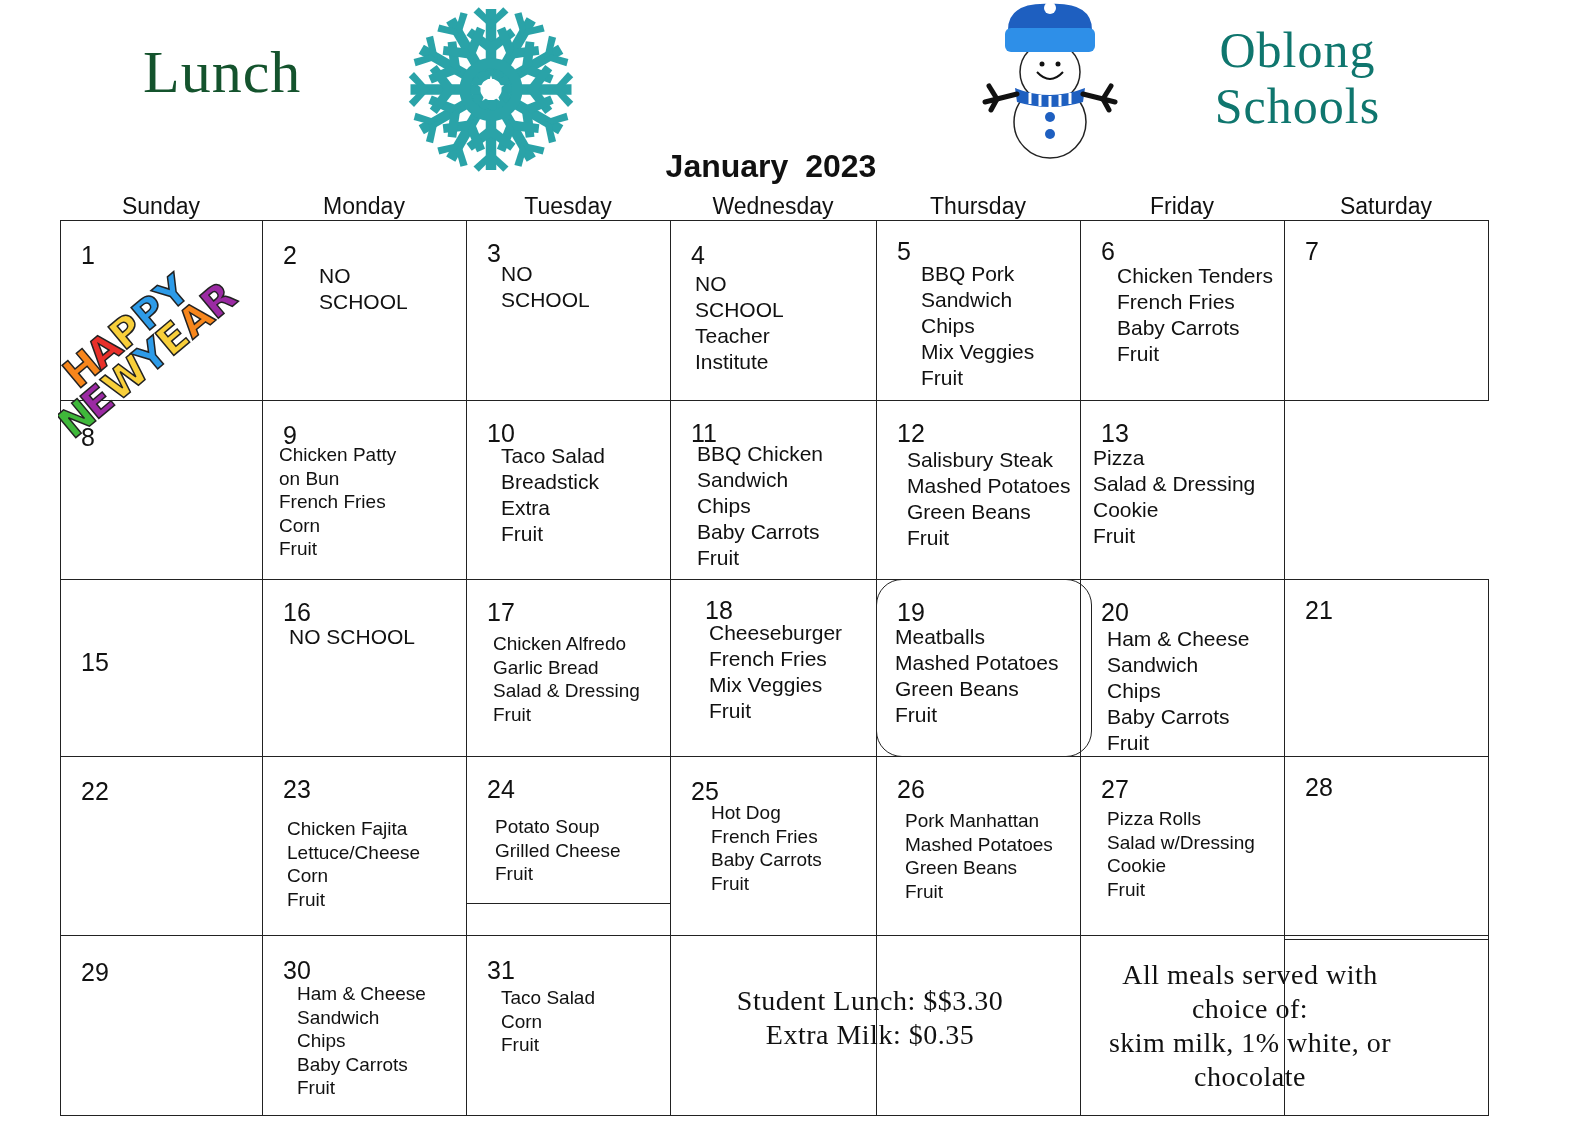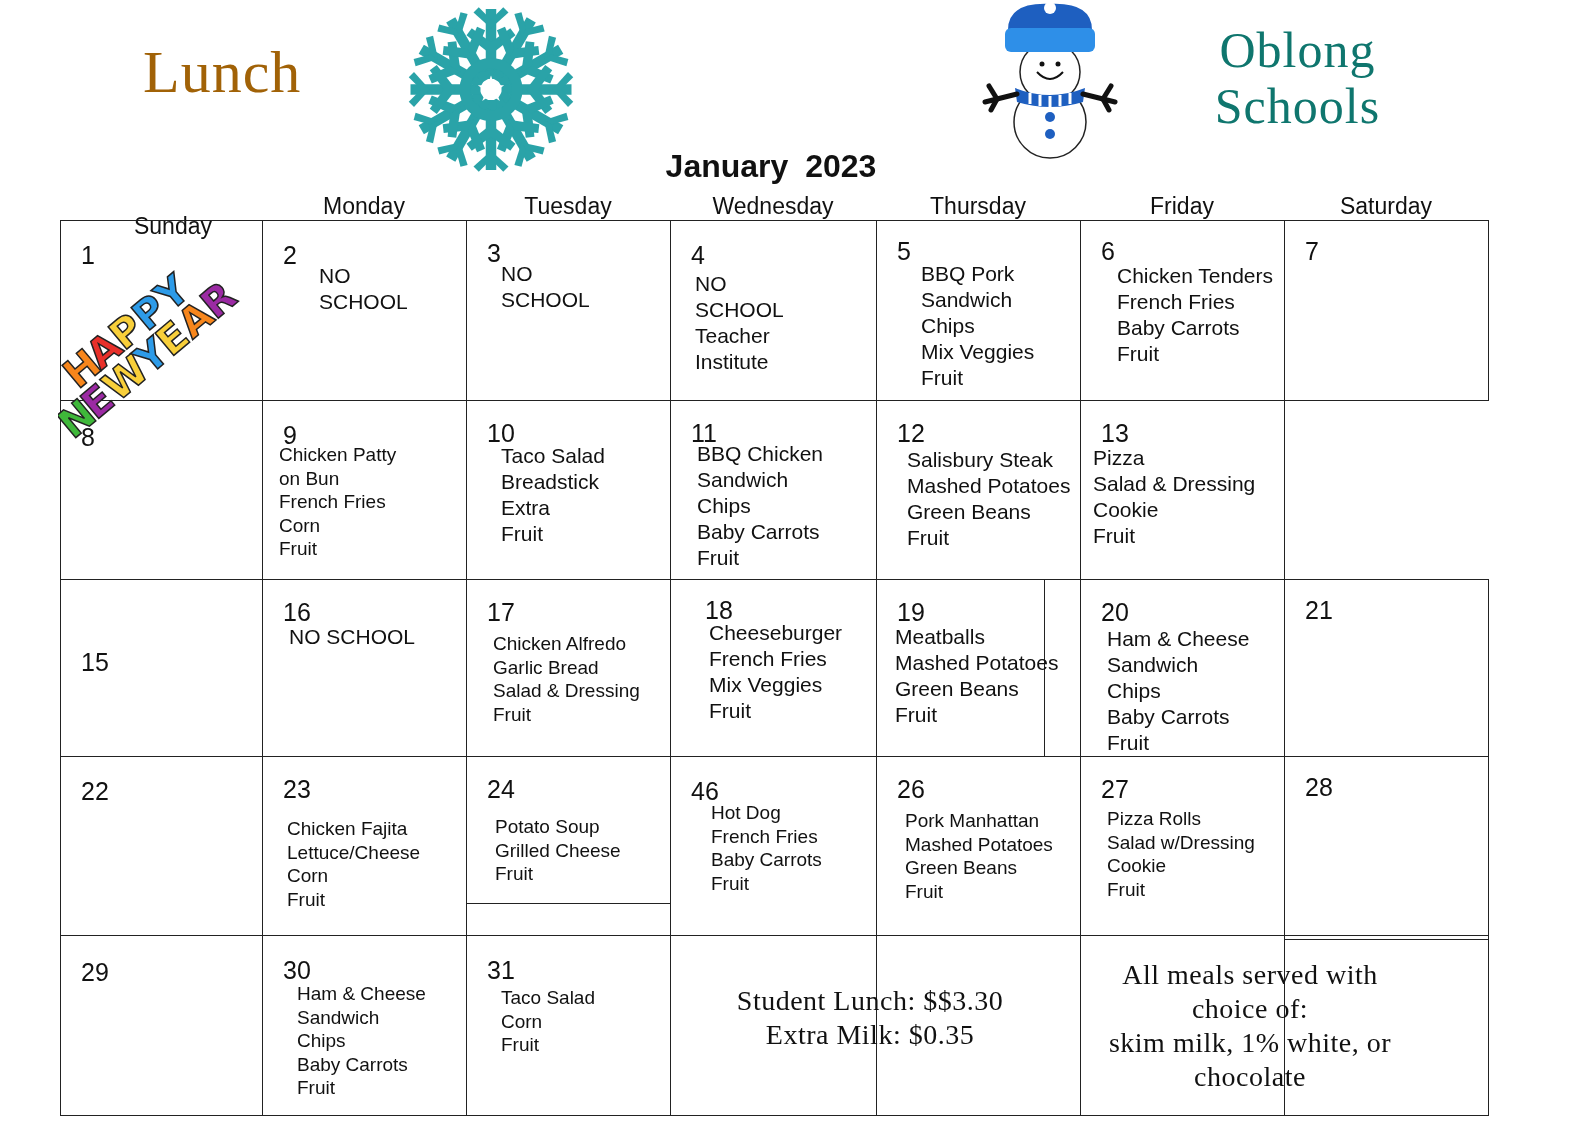--- a/index.html
+++ b/index.html
@@ -1,17 +1,17 @@
 <!DOCTYPE html>
 <html><head>
 <meta charset="utf-8">
 <style>
   html, body { margin: 0; padding: 0; background: #ffffff; }
   body { width: 1572px; height: 1142px; position: relative; overflow: hidden; font-family: "Liberation Sans", sans-serif; color: #111; }
-  .title-lunch { position: absolute; left: 143px; top: 38px; font-family: "Liberation Serif", "DejaVu Serif", serif; font-size: 60px; letter-spacing: 1px; color: #a16207; }
+  .title-lunch { position: absolute; left: 143px; top: 38px; font-family: "Liberation Serif", "DejaVu Serif", serif; font-size: 60px; letter-spacing: 1px; color: #14532d; }
   .title-school { position: absolute; left: 1185px; top: 22px; width: 225px; text-align: center; font-family: "Liberation Serif", "DejaVu Serif", serif; font-size: 50px; line-height: 56px; letter-spacing: 1px; color: #0f766e; }
   .month-title { position: absolute; left: 600px; top: 148px; width: 342px; text-align: center; font-size: 32px; font-weight: bold; word-spacing: 8px; }
   .snowflake { position: absolute; left: 396px; top: 2px; width: 190px; height: 175px; }
   .snowman { position: absolute; left: 975px; top: 2px; width: 150px; height: 160px; }
   .dayhead { position: absolute; top: 193px; font-size: 23px; text-align: center; }
   .grid { position: absolute; left: 60px; top: 220px; width: 1428px; height: 895px; }
   .cell { position: absolute; box-sizing: border-box; border: 1.5px solid #222; background: transparent; }
   .daynum { position: absolute; font-size: 25px; }
   .items { position: absolute; font-size: 21px; line-height: 26px; white-space: nowrap; }
   .items.small { font-size: 19px; line-height: 23.5px; }
@@ -78,21 +78,21 @@
   <circle cx="75" cy="132" r="5" fill="#1e5fc0"></circle>
 </svg>
 
 <div class="title-school">
   <div>Oblong</div>
   <div>Schools</div>
 </div>
 
 <div class="month-title">January  2023</div>
 
-<div class="dayhead" style="left:72px;width:202px;margin-top:20px;">Sunday</div>
+<div class="dayhead" style="left:60px;width:202px;">Sunday</div>
 <div class="dayhead" style="left:262px;width:204px;">Monday</div>
 <div class="dayhead" style="left:466px;width:204px;">Tuesday</div>
 <div class="dayhead" style="left:670px;width:206px;">Wednesday</div>
 <div class="dayhead" style="left:876px;width:204px;">Thursday</div>
 <div class="dayhead" style="left:1080px;width:204px;">Friday</div>
 <div class="dayhead" style="left:1284px;width:204px;">Saturday</div>
 
 <div class="grid" id="grid">
     <div class="cell" style="left: 0px; top: 0px; width: 203px; height: 181px;">
       <div class="daynum" style="left: 20px; top: 20px;">1</div>
@@ -216,21 +216,21 @@
     </div>
     <div class="cell" style="left: 610px; top: 359px; width: 207px; height: 178px;">
       <div class="daynum" style="left: 34px; top: 16px;">18</div>
       <div class="items" style="left: 38px; top: 40px;">
         <div>Cheeseburger</div>
         <div>French Fries</div>
         <div>Mix Veggies</div>
         <div>Fruit</div>
       </div>
     </div>
-    <div class="cell" style="left: 816px; top: 359px; width: 169px; height: 178px;">
+    <div class="cell" style="left: 816px; top: 359px; width: 216px; height: 178px; border-radius: 26px;">
       <div class="daynum" style="left: 20px; top: 18px;">19</div>
       <div class="items" style="left: 18px; top: 44px;">
         <div>Meatballs</div>
         <div>Mashed Potatoes</div>
         <div>Green Beans</div>
         <div>Fruit</div>
       </div>
     </div>
     <div class="cell" style="left: 1020px; top: 359px; width: 205px; height: 178px;">
       <div class="daynum" style="left: 20px; top: 18px;">20</div>
@@ -261,21 +261,21 @@
     </div>
     <div class="cell" style="left: 406px; top: 536px; width: 205px; height: 148px;">
       <div class="daynum" style="left: 20px; top: 18px;">24</div>
       <div class="items small" style="left: 28px; top: 58px;">
         <div>Potato Soup</div>
         <div>Grilled Cheese</div>
         <div>Fruit</div>
       </div>
     </div>
     <div class="cell" style="left: 610px; top: 536px; width: 207px; height: 180px;">
-      <div class="daynum" style="left: 20px; top: 20px;">46</div>
+      <div class="daynum" style="left: 20px; top: 20px;">25</div>
       <div class="items small" style="left: 40px; top: 44px;">
         <div>Hot Dog</div>
         <div>French Fries</div>
         <div>Baby Carrots</div>
         <div>Fruit</div>
       </div>
     </div>
     <div class="cell" style="left: 816px; top: 536px; width: 205px; height: 180px;">
       <div class="daynum" style="left: 20px; top: 18px;">26</div>
       <div class="items small" style="left: 28px; top: 52px;">

